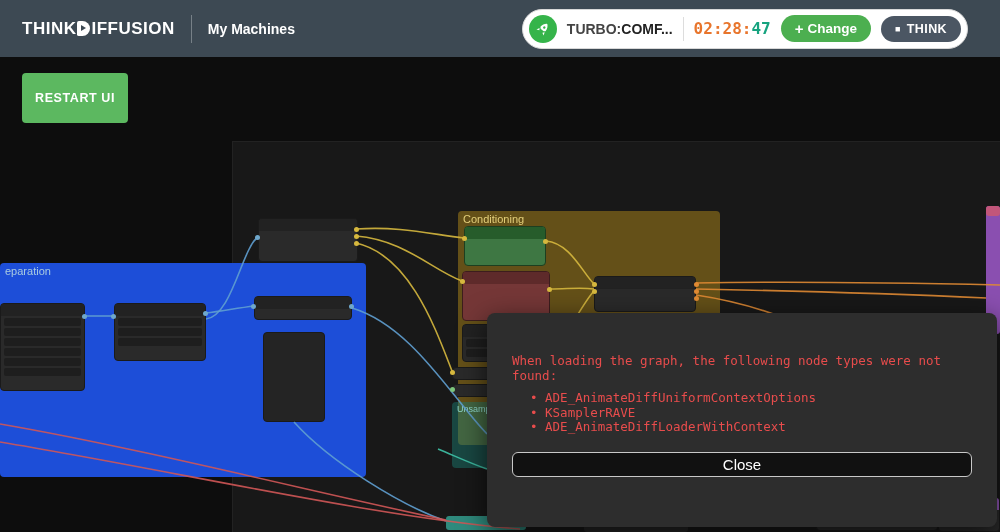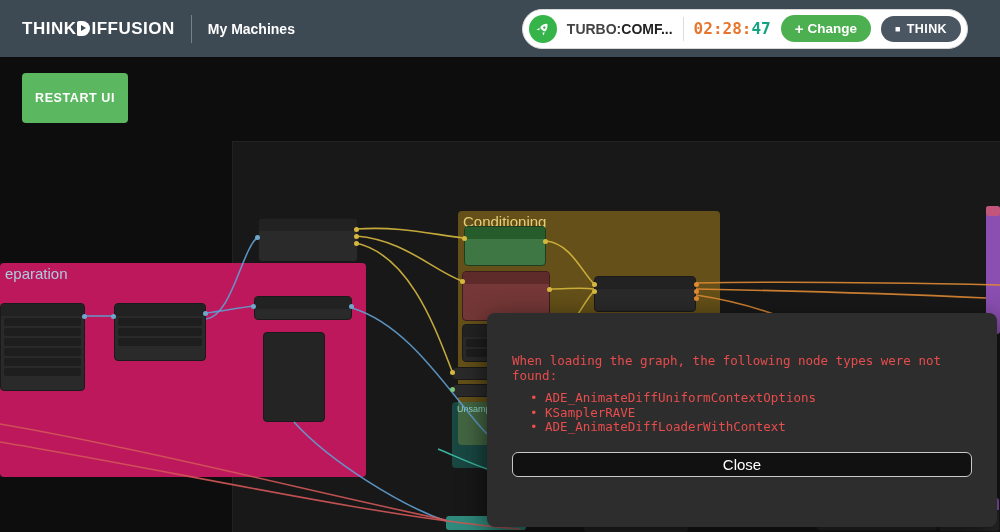--- a/index.html
+++ b/index.html
@@ -12,22 +12,22 @@
   *{margin:0;padding:0;box-sizing:border-box;}
   body{font-family:"Liberation Sans",sans-serif;}
   .page{position:relative;width:1000px;height:532px;overflow:hidden;background:#0d0d0d;}
 
   
   .canvas{position:absolute;inset:0;}
   .lighter-region{position:absolute;left:232px;top:141px;right:0;bottom:0;background:#181818;border-left:1px solid #222;border-top:1px solid #222;}
   .restart-btn{position:absolute;left:22px;top:73px;background:var(--restart-green);color:#fff;border:none;border-radius:4px;padding:18px 13px;font:700 12.5px "Liberation Sans",sans-serif;letter-spacing:.6px;cursor:pointer;}
 
   .group{position:absolute;border-radius:4px;}
-  .group-title{font-size:15px;padding:2px 5px;white-space:nowrap;}
-  .g-prep{left:0;top:263px;width:366px;height:214px;background:#be185d;}
+  .group-title{font-size:11px;padding:2px 5px;white-space:nowrap;}
+  .g-prep{left:0;top:263px;width:366px;height:214px;background:#1d4ed8;}
   .g-prep .group-title{color:#aacbe0;}
   .g-cond{left:458px;top:211px;width:262px;height:234px;background:rgba(164,128,26,.55);}
   .g-cond .group-title{color:#e3cf7a;}
   .g-unsamp{left:452px;top:402px;width:110px;height:66px;background:rgba(26,128,118,.45);}
   .g-unsamp .group-title{color:#8fd9cb;font-size:9px;}
 
   .node{position:absolute;background:#2a2a2a;border:1px solid #1a1a1a;border-radius:4px;overflow:hidden;}
   .node-title{height:12px;background:#222;}
   .wrow{height:8px;background:#1e1e1e;margin:2px 3px;border-radius:2px;}
   .dot{position:absolute;width:5px;height:5px;border-radius:50%;z-index:4;}

